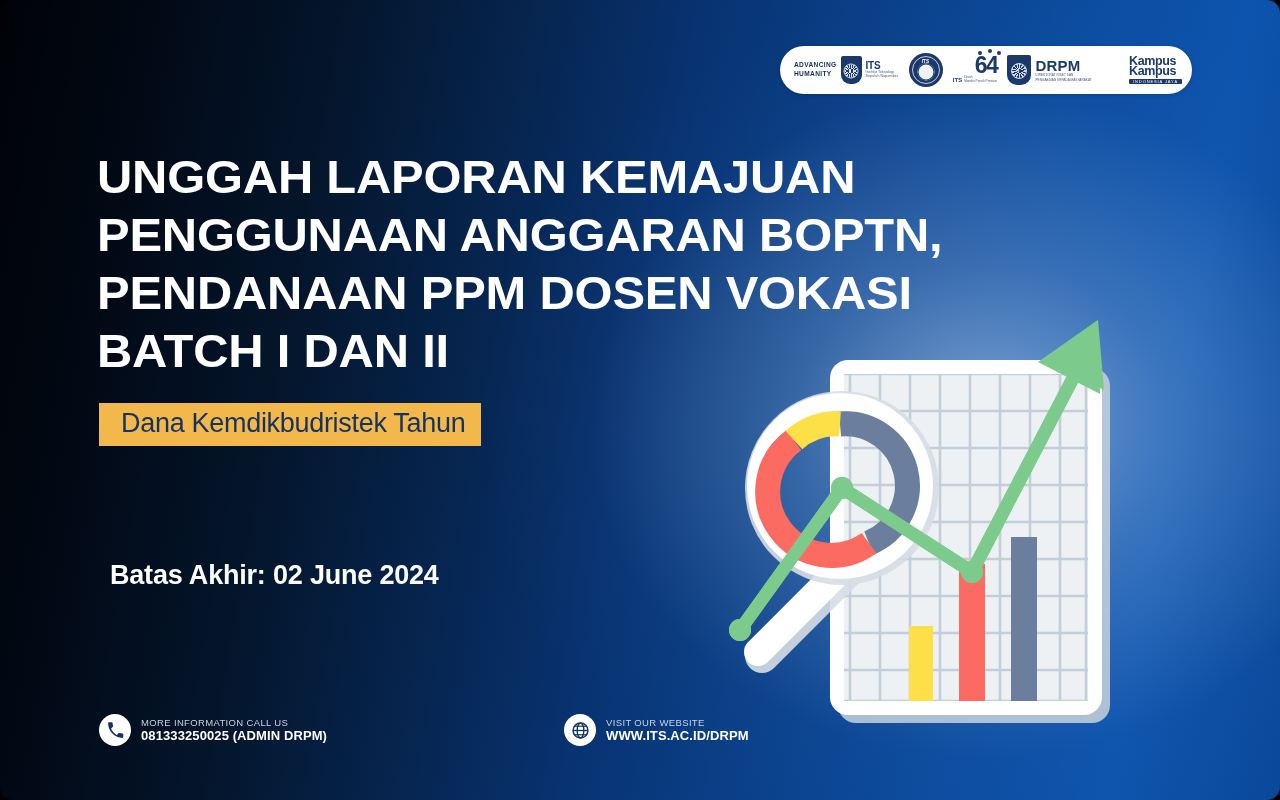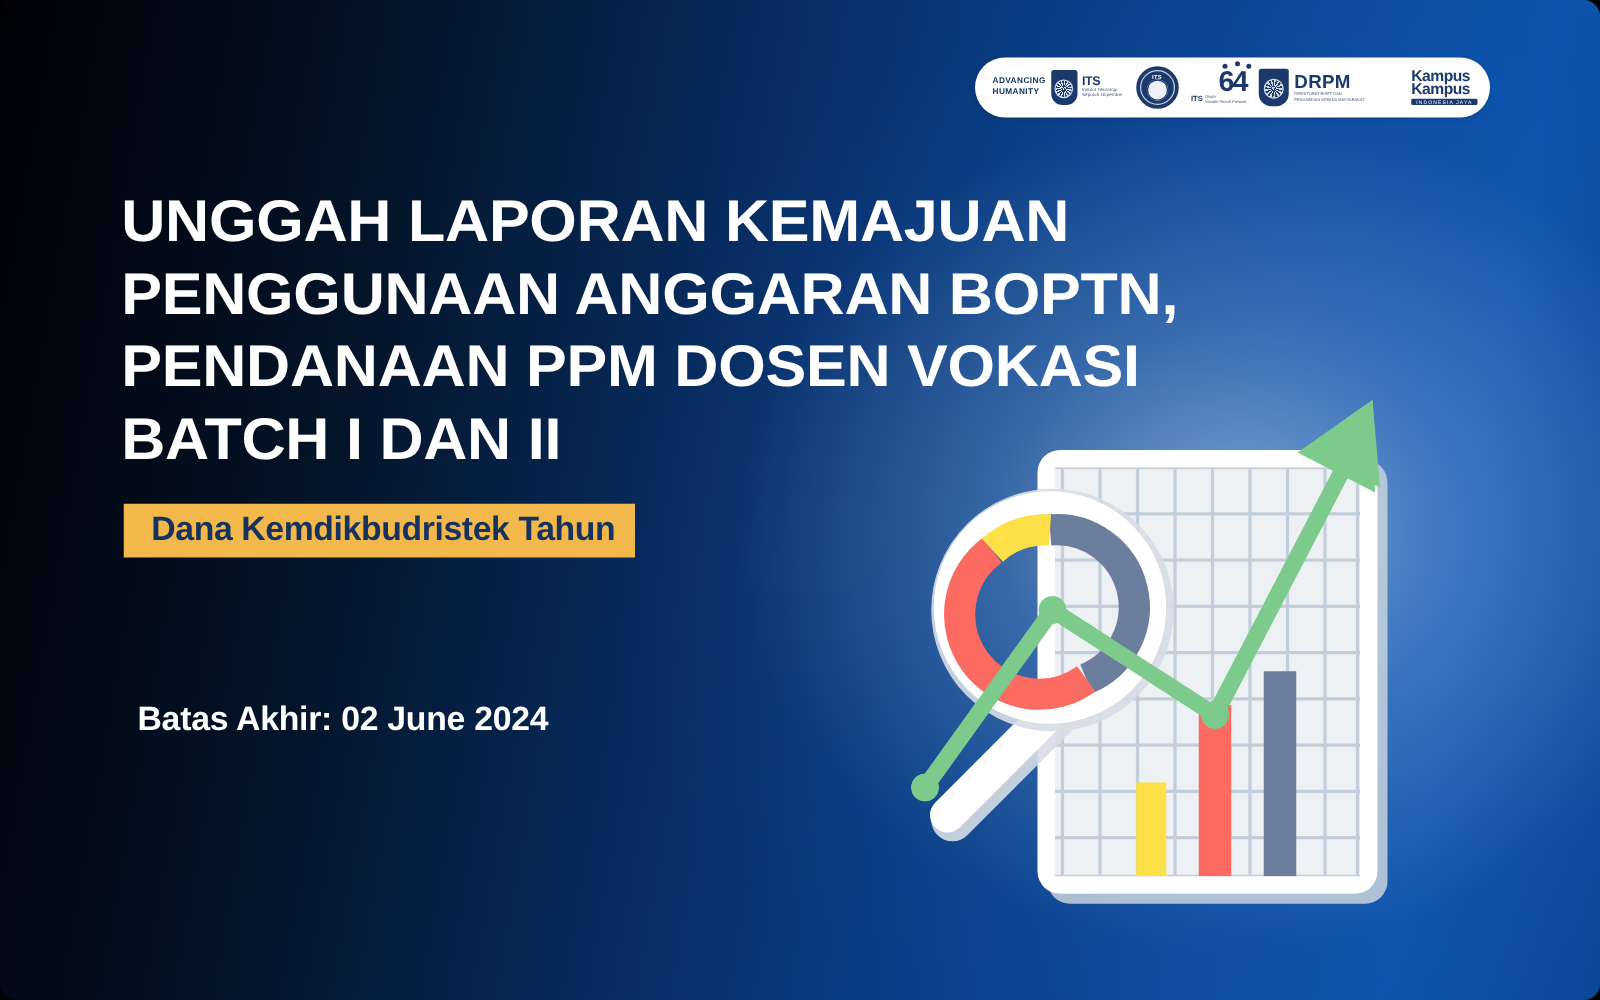--- a/index.html
+++ b/index.html
@@ -128,21 +128,21 @@
     letter-spacing:-.2px;
     text-transform:uppercase;
     transform:scaleX(1.04);transform-origin:left top;
   }
   .headline div{white-space:nowrap;}
 
   
   .hl-wrap{position:absolute;left:99px;top:403px;}
   .hl{
     display:inline-block;background:#f2b84b;color:#16325f;
-    font-size:27px;font-weight:bold;letter-spacing:-.3px;
+    font-size:27px;font-weight:normal;letter-spacing:-.3px;
     padding:5px 16px 7px 22px;margin-bottom:5px;
   }
   .hl.l2{padding-right:34px;}
 
   .deadline{
     position:absolute;left:110px;top:560px;
     color:#ffffff;font-size:27px;font-weight:bold;letter-spacing:-.2px;
   }
 
   
@@ -228,21 +228,47 @@
   </div>
 
   <div class="hl-wrap">
     <div class="hl">Dana Kemdikbudristek Tahun</div><br>
   </div>
 
   <div class="deadline">Batas Akhir: 02 June 2024</div>
 
   <div class="footer">
 
-
+    <div class="fitem">
+      <span class="ficon">
+        <svg width="17" height="17" viewBox="0 0 24 24" aria-hidden="true">
+          <path fill="#16325f" d="M6.6 10.8c1.6 3.2 4.2 5.8 7.4 7.4l2.5-2.5c.3-.3.8-.4 1.2-.3 1.3.4 2.7.7 4.1.7.7 0 1.2.5 1.2 1.2v4c0 .7-.5 1.2-1.2 1.2C10.9 22.5 1.5 13.1 1.5 1.5 1.5.8 2 .3 2.7.3h4c.7 0 1.2.5 1.2 1.2 0 1.4.2 2.8.7 4.1.1.4 0 .9-.3 1.2l-2.5 2.5z"></path>
+        </svg>
+      </span>
+      <span class="ftxt">
+        <span class="small">MORE INFORMATION CALL US</span>
+        <span class="big">081333250025 (ADMIN DRPM)</span>
+      </span>
+    </div>
+
+    <div class="fitem second">
+      <span class="ficon">
+        <svg width="19" height="19" viewBox="0 0 24 24" aria-hidden="true">
+          <circle cx="12" cy="12" r="9.4" fill="none" stroke="#16325f" stroke-width="1.9"></circle>
+          <ellipse cx="12" cy="12" rx="4.2" ry="9.4" fill="none" stroke="#16325f" stroke-width="1.7"></ellipse>
+          <line x1="2.6" y1="12" x2="21.4" y2="12" stroke="#16325f" stroke-width="1.7"></line>
+          <line x1="4.3" y1="6.6" x2="19.7" y2="6.6" stroke="#16325f" stroke-width="1.5"></line>
+          <line x1="4.3" y1="17.4" x2="19.7" y2="17.4" stroke="#16325f" stroke-width="1.5"></line>
+        </svg>
+      </span>
+      <span class="ftxt">
+        <span class="small">VISIT OUR WEBSITE</span>
+        <span class="big">WWW.ITS.AC.ID/DRPM</span>
+      </span>
+    </div>
   </div>
 
   <div class="illus">
     <svg viewBox="0 0 460 460">
       <defs>
         <clipPath id="cardclip">
           <rect x="130" y="78" width="272" height="355" rx="18" ry="18"></rect>
         </clipPath>
         <clipPath id="gridclip">
           <rect x="144" y="92" width="244" height="327"></rect>

